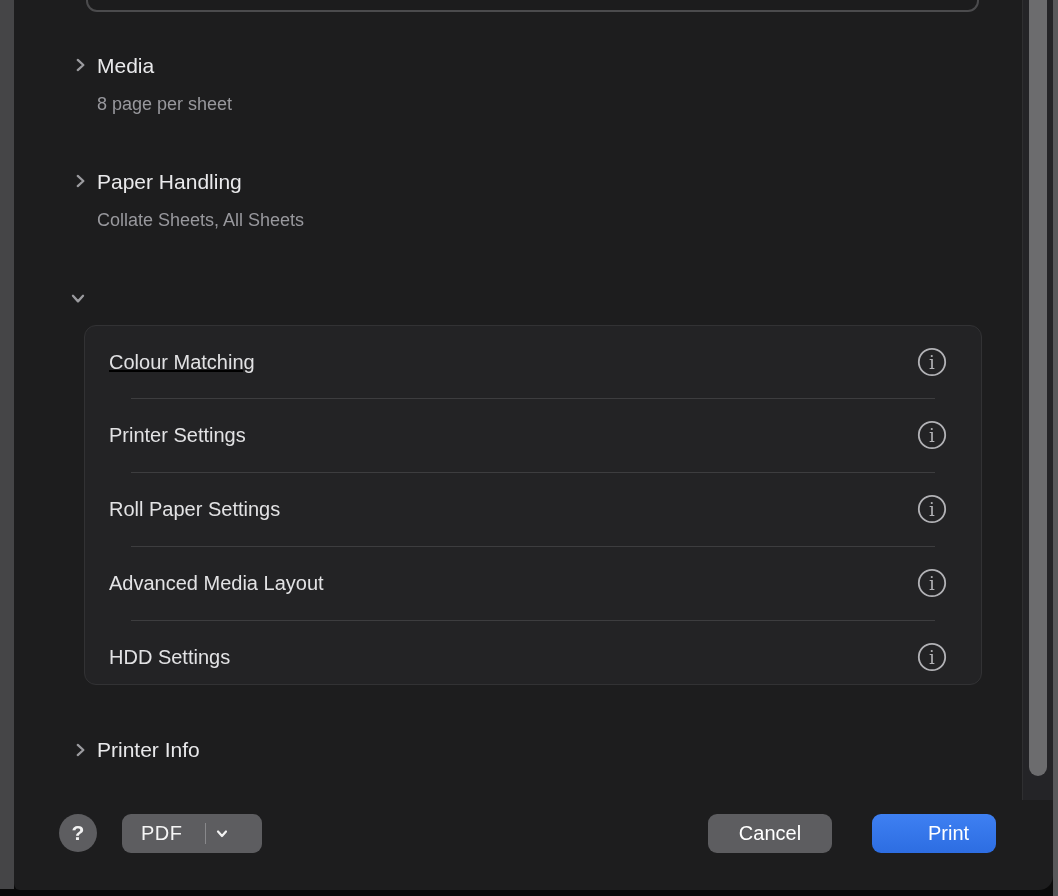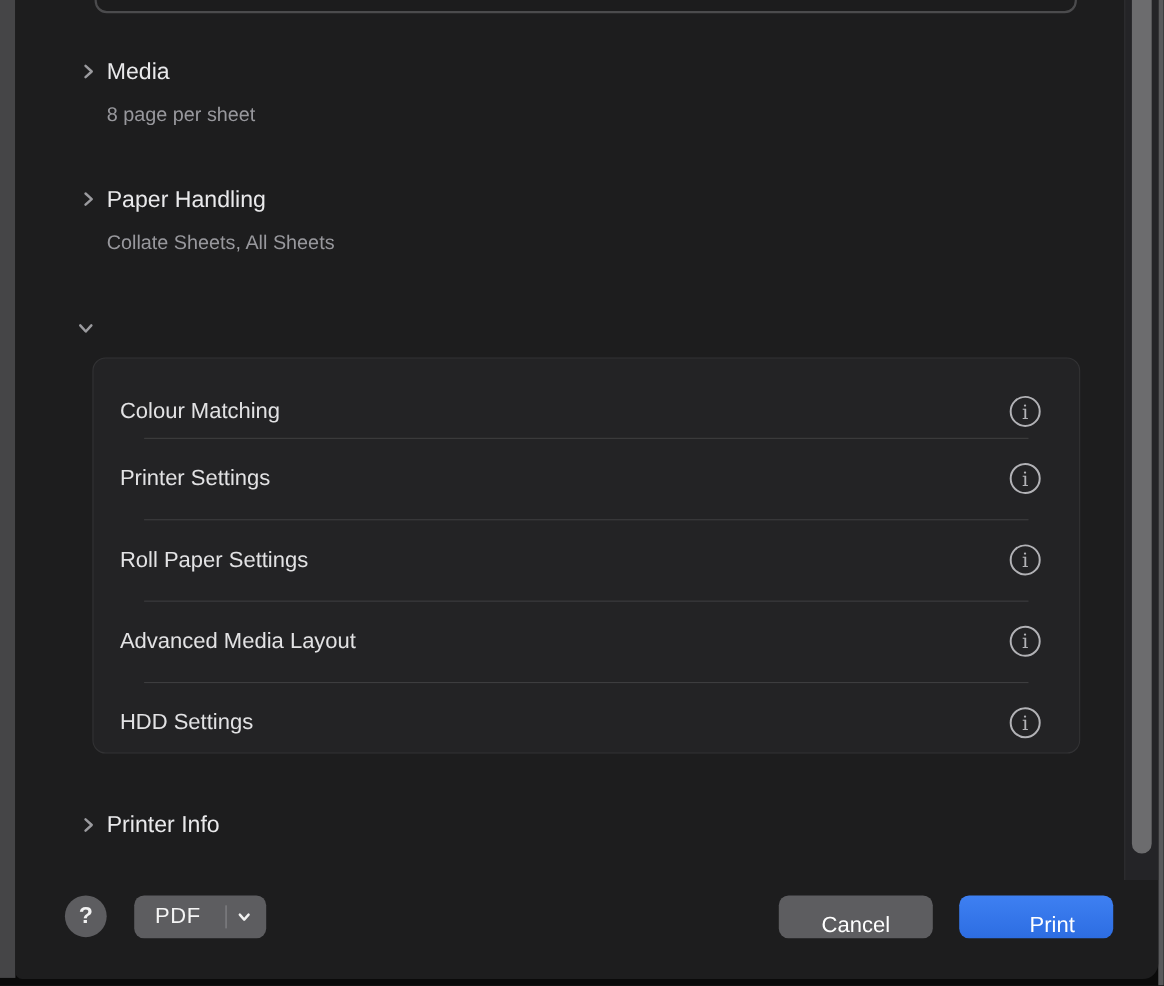--- a/index.html
+++ b/index.html
@@ -59,32 +59,32 @@
   }
 
   
   .help-btn{
     position:absolute;left:45px;top:814px;width:38px;height:38px;border-radius:50%;
     background:#5d5d60;border:none;color:#f2f2f2;font-size:21px;font-weight:600;
     font-family:"Liberation Sans", sans-serif;
     display:flex;align-items:center;justify-content:center;padding:0;
   }
   .pdf-btn{
-    position:absolute;left:108px;top:814px;width:120px;height:39px;border-radius:9px;
+    position:absolute;left:108px;top:814px;width:140px;height:39px;border-radius:9px;
     background:#5d5d60;border:none;padding:0;display:flex;align-items:center;
     font-family:"Liberation Sans", sans-serif;
   }
   .pdf-btn .pdf-label{color:#f5f5f5;font-size:20px;margin-left:19px;letter-spacing:0.5px;}
   .pdf-btn .sep{position:absolute;left:83px;top:9px;width:1px;height:21px;background:#88888b;}
   .pdf-btn .pdf-chev{position:absolute;left:93px;top:13px;}
   .push-btn{
-    position:absolute;top:814px;width:140px;height:39px;border-radius:9px;border:none;
+    position:absolute;top:814px;width:124px;height:39px;border-radius:9px;border:none;
     color:#ffffff;font-size:20px;font-weight:400;
     font-family:"Liberation Sans", sans-serif;
-    display:flex;align-items:flex-end;justify-content:center;padding:0;
+    display:flex;align-items:center;justify-content:center;padding:0;
   }
   .cancel-btn{left:694px;background:#5d5d60;}
   .print-btn{left:858px;background:linear-gradient(180deg,#3e80f2 0%,#2d6de2 100%);padding-left:29px;}
 
   
   .scroll-track{
     position:absolute;right:0;top:0;width:31px;height:800px;
     background:#242427;border-left:1px solid #2f2f31;box-sizing:border-box;
   }
   .scroll-thumb{
@@ -119,21 +119,21 @@
   <div class="section-detail" style="top:208px;">Collate Sheets, All Sheets</div>
 
   <div class="section-header" style="left:55px;top:289px;">
     <svg class="chev" viewBox="0 0 16 16">
       <polyline points="3.5,6 8,11 12.5,6" fill="none" stroke="#9b9b9f" stroke-width="2" stroke-linecap="round" stroke-linejoin="round"></polyline>
     </svg>
   </div>
 
   <div class="options-box">
 
-    <div class="opt-row" style="top:12px;">
+    <div class="opt-row" style="top:0;text-decoration:underline;">
       <span class="opt-label">Colour Matching</span>
       <button class="info-btn">
         <svg viewBox="0 0 30 30" width="30" height="30">
           <circle cx="15" cy="15" r="13.2" fill="none" stroke="#b2b2b6" stroke-width="1.8"></circle>
           <text x="15" y="21.5" text-anchor="middle" fill="#b2b2b6" font-size="18" font-family="DejaVu Serif, serif">i</text>
         </svg>
       </button>
     </div>
     <div class="opt-divider" style="top:72px;"></div>
 

